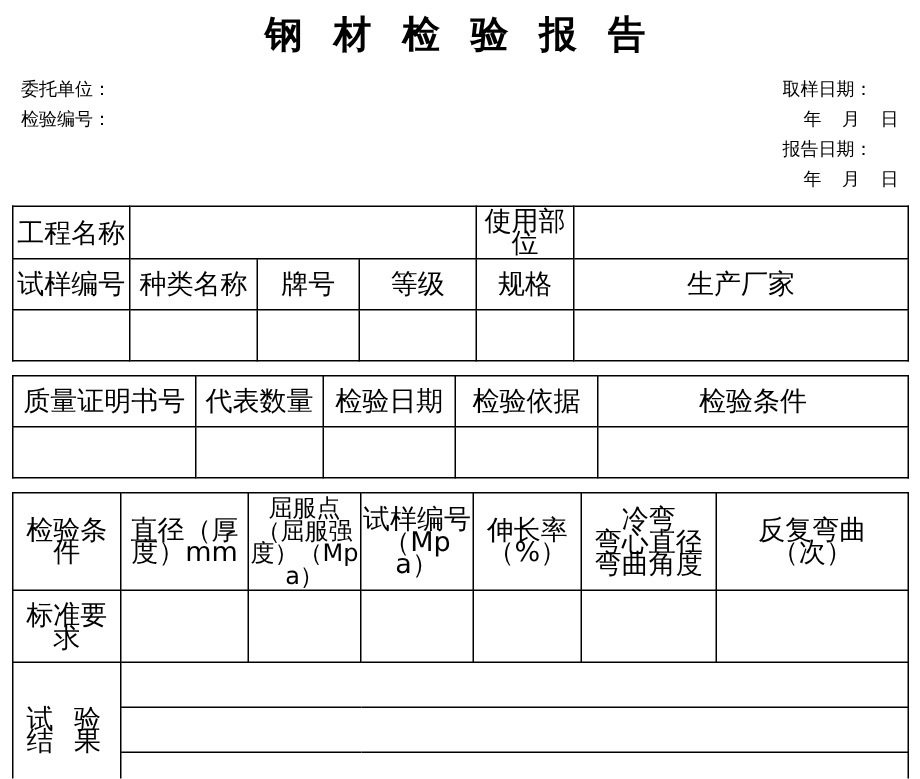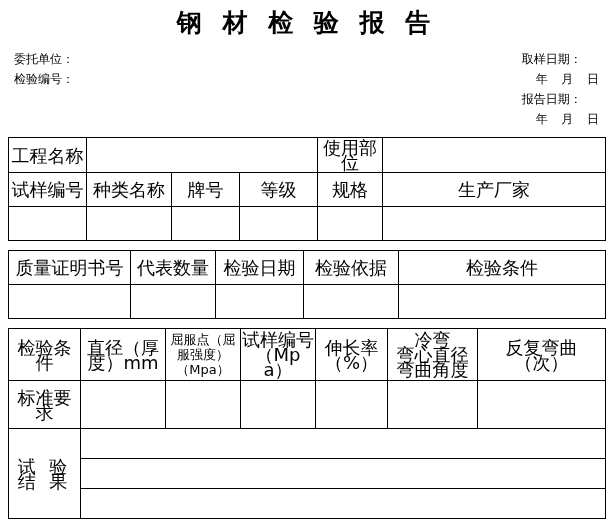--- a/index.html
+++ b/index.html
@@ -68,21 +68,21 @@
     padding: 2px 1px;
     line-height: 15px;
     word-break: break-all;
   }
   .blk { margin-bottom: 9px; }
   .h30 { height: 30px; }
   .h34 { height: 34px; }
   .h48 { height: 48px; }
   .h52 { height: 52px; }
   .spaced { letter-spacing: 4px; }
-  .small { font-size: 13px; }
+  .small { font-size: 16px; }
 </style>
 </head>
 <body>
 
 <div class="page">
 
   <div class="title">钢 材 检 验 报 告</div>
 
   <div class="meta">
     <div class="meta-left">

